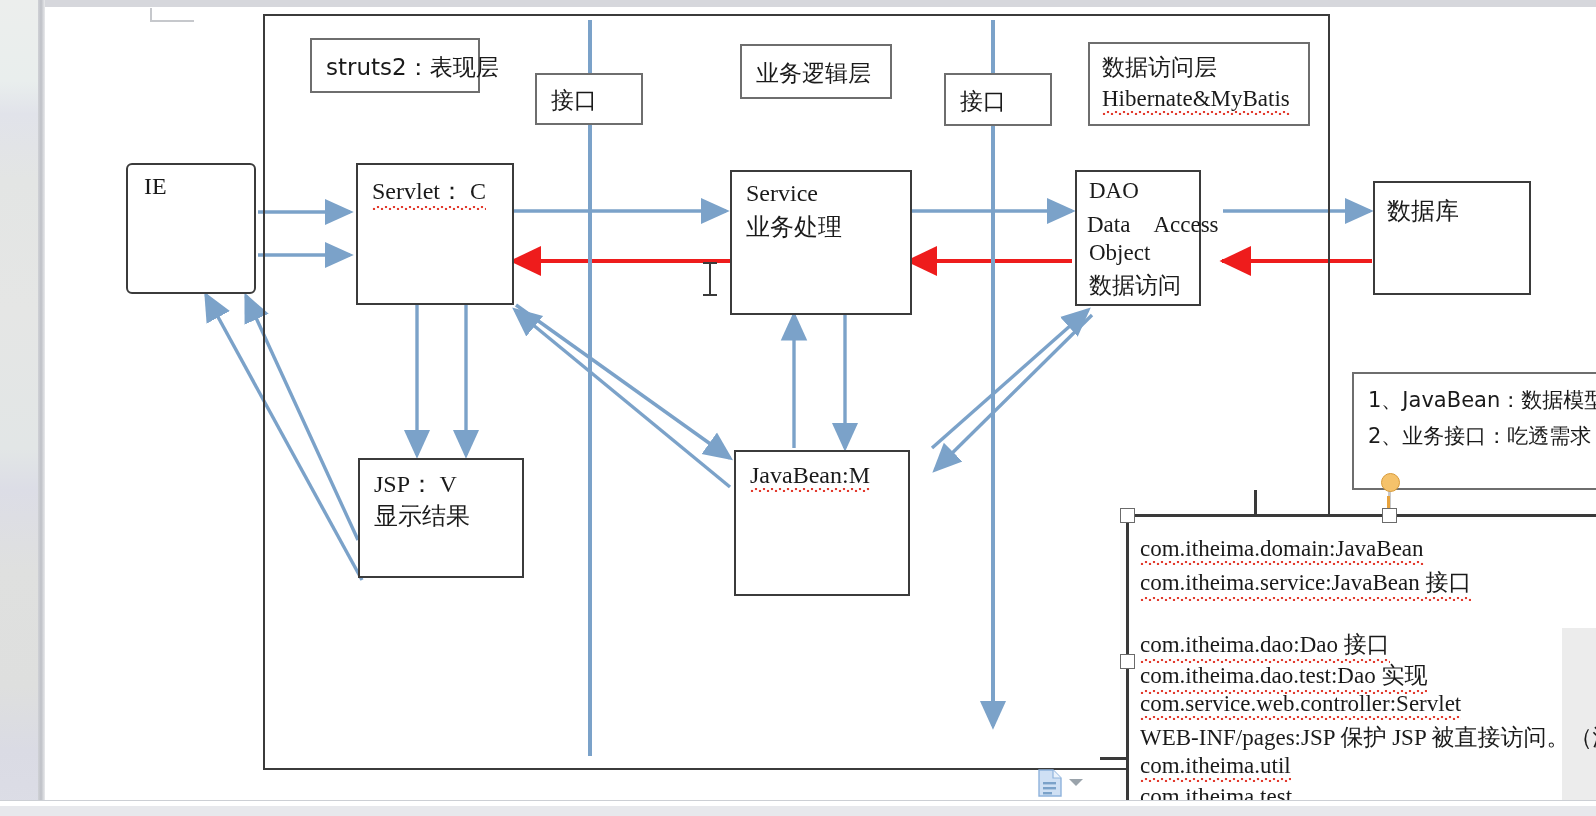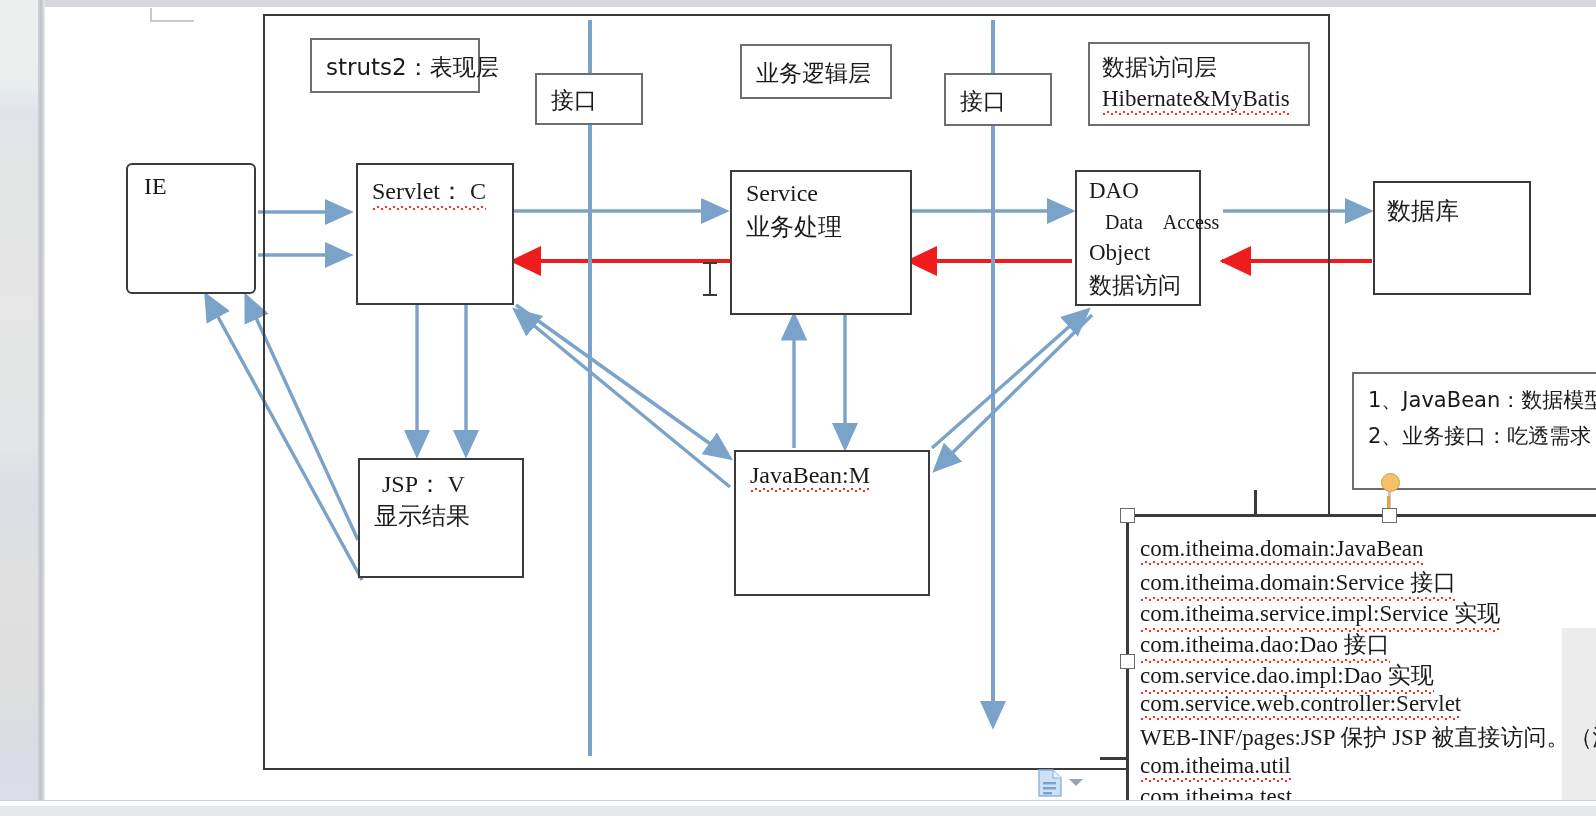--- a/index.html
+++ b/index.html
@@ -184,35 +184,35 @@
     </span>
   </div>
 
   <div class="box" style="left:730px;top:170px;width:182px;height:145px;">
     <span class="txt" style="font-size:24px;left:14px;top:8px;">Service</span>
     <span class="txt cn" style="font-size:24px;left:14px;top:39px;">业务处理</span>
   </div>
 
   <div class="box" style="left:1075px;top:170px;width:126px;height:136px;">
     <span class="txt" style="font-size:23px;left:12px;top:6px;">DAO</span>
-    <span class="txt" style="font-size:20px;left:28px;top:37px;">Data　Access</span>
+    <span class="txt" style="font-size:23px;left:10px;top:37px;">Data　Access</span>
     <span class="txt" style="font-size:23px;left:12px;top:68px;">Object</span>
     <span class="txt cn" style="font-size:23px;left:12px;top:98px;">数据访问</span>
   </div>
 
   <div class="box" style="left:1373px;top:181px;width:158px;height:114px;">
     <span class="txt cn" style="font-size:24px;left:12px;top:12px;">数据库</span>
   </div>
 
   <div class="box" style="left:358px;top:458px;width:166px;height:120px;">
-    <span class="txt" style="font-size:24px;left:14px;top:8px;margin-left:8px;">JSP： V</span>
+    <span class="txt" style="font-size:24px;left:14px;top:8px;">JSP： V</span>
     <span class="txt cn" style="font-size:24px;left:14px;top:40px;">显示结果</span>
   </div>
 
-  <div class="box" style="left:734px;top:450px;width:196px;height:146px;">
+  <div class="box" style="left:734px;top:450px;width:176px;height:146px;">
     <span class="txt" style="font-size:24px;left:14px;top:10px;">
       <span class="sq">JavaBean:M</span>
     </span>
   </div>
 
   <div class="ibeam" style="left:703px;top:262px;"></div>
 
   <div class="note-box">
     <span class="nl cn" style="top:12px;">
       <span>1、JavaBean：数据模型</span>
@@ -227,30 +227,27 @@
   <div class="conn-left"></div>
 
   <div class="list-block">
     <div class="ltop"></div>
     <div class="lleft"></div>
 
     <span class="list-line" style="top:22px;">
       <span class="sq">com.itheima.domain:JavaBean</span>
     </span>
     <span class="list-line" style="top:53px;">
-      <span class="sq">com.itheima.domain:Service 接口</span>
-    </span>
-    <span class="list-line" style="top:84px;">
-      <span class="sq">com.itheima.service.impl:Service 实现</span>
+      <span class="sq">com.itheima.service:JavaBean 接口</span>
     </span>
     <span class="list-line" style="top:115px;">
       <span class="sq">com.itheima.dao:Dao 接口</span>
     </span>
     <span class="list-line" style="top:146px;">
-      <span class="sq">com.service.dao.impl:Dao 实现</span>
+      <span class="sq">com.itheima.dao.test:Dao 实现</span>
     </span>
     <span class="list-line" style="top:177px;">
       <span class="sq">com.service.web.controller:Servlet</span>
     </span>
     <span class="list-line" style="top:208px;">WEB-INF/pages:JSP 保护 JSP 被直接访问。（没有</span>
     <span class="list-line" style="top:239px;">
       <span class="sq">com.itheima.util</span>
     </span>
     <span class="list-line" style="top:270px;">
       <span class="sq">com.itheima.test..</span>

